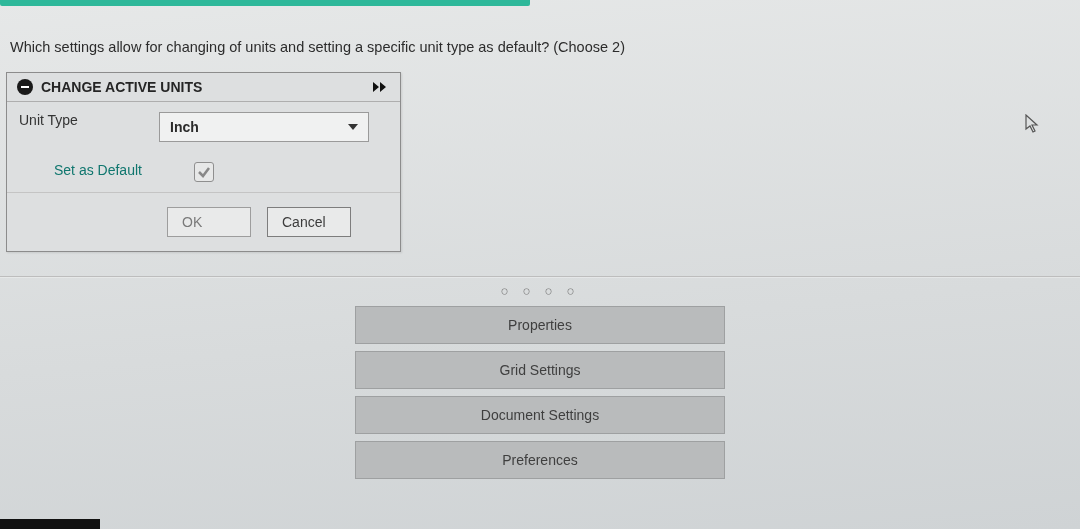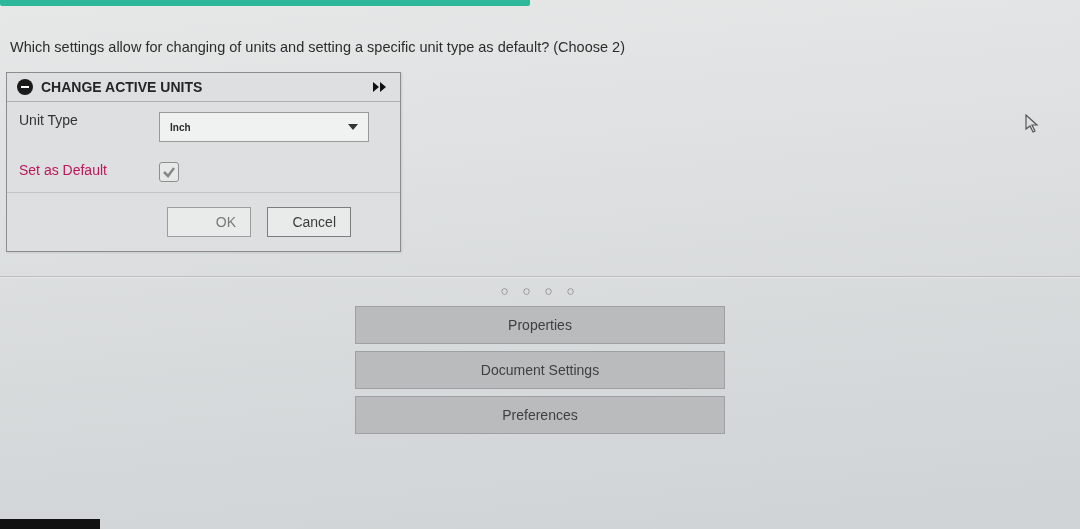--- a/index.html
+++ b/index.html
@@ -60,31 +60,31 @@
   .row {
     display: flex;
     align-items: flex-start;
     padding: 10px 12px;
   }
   .row-label {
     width: 140px;
     color: #333;
     font-size: 14px;
   }
-  .row-label.muted { color: #be185d; }
+  .row-label.muted { color: #0f766e; margin-left: 35px; }
   .select {
     flex: 0 0 210px;
     height: 30px;
     background: #f0f1f1;
     border: 1px solid #9a9a9a;
     display: flex;
     align-items: center;
     justify-content: space-between;
     padding: 0 10px;
-    font-size: 10px;
+    font-size: 14px;
     font-weight: 600;
     color: #2b2b2b;
     cursor: pointer;
   }
   .tri-down {
     width: 0; height:0;
     border-left: 5px solid transparent;
     border-right: 5px solid transparent;
     border-top: 6px solid #333;
   }
@@ -103,21 +103,21 @@
     border-top: 1px solid #c4c4c4;
   }
   .btn {
     height: 30px;
     min-width: 84px;
     padding: 0 14px;
     border: 1px solid #7d7d7d;
     background: #e9eaea;
     font-size: 14px;
     color: #3c3c3c;
-    display: flex; align-items: center; justify-content: flex-end;
+    display: flex; align-items: center; justify-content: flex-start;
     cursor: pointer;
   }
   .btn.ok { color: #7a7a7a; border-color: #9d9d9d; }
   .divider {
     margin-top: 24px;
     height: 0;
     border-top: 1px solid #bdbdbd;
     box-shadow: 0 1px 0 rgba(255,255,255,0.3);
   }
   .pager {
@@ -213,20 +213,23 @@
 
 <div class="divider"></div>
 
 <div class="pager">○ ○ ○ ○</div>
 
 <div class="answers">
   <div class="answer">
     <span>Properties</span>
   </div>
   <div class="answer">
+    <span>Grid Settings</span>
+  </div>
+  <div class="answer">
     <span>Document Settings</span>
   </div>
   <div class="answer">
     <span>Preferences</span>
   </div>
 </div>
 
 <div class="cursor">
   <svg viewBox="0 0 16 20">
       <path d="M2 1 L2 15 L6 12 L9 18 L11 17 L8 11 L13 11 Z" fill="none" stroke="#555" stroke-width="1.2"></path>

